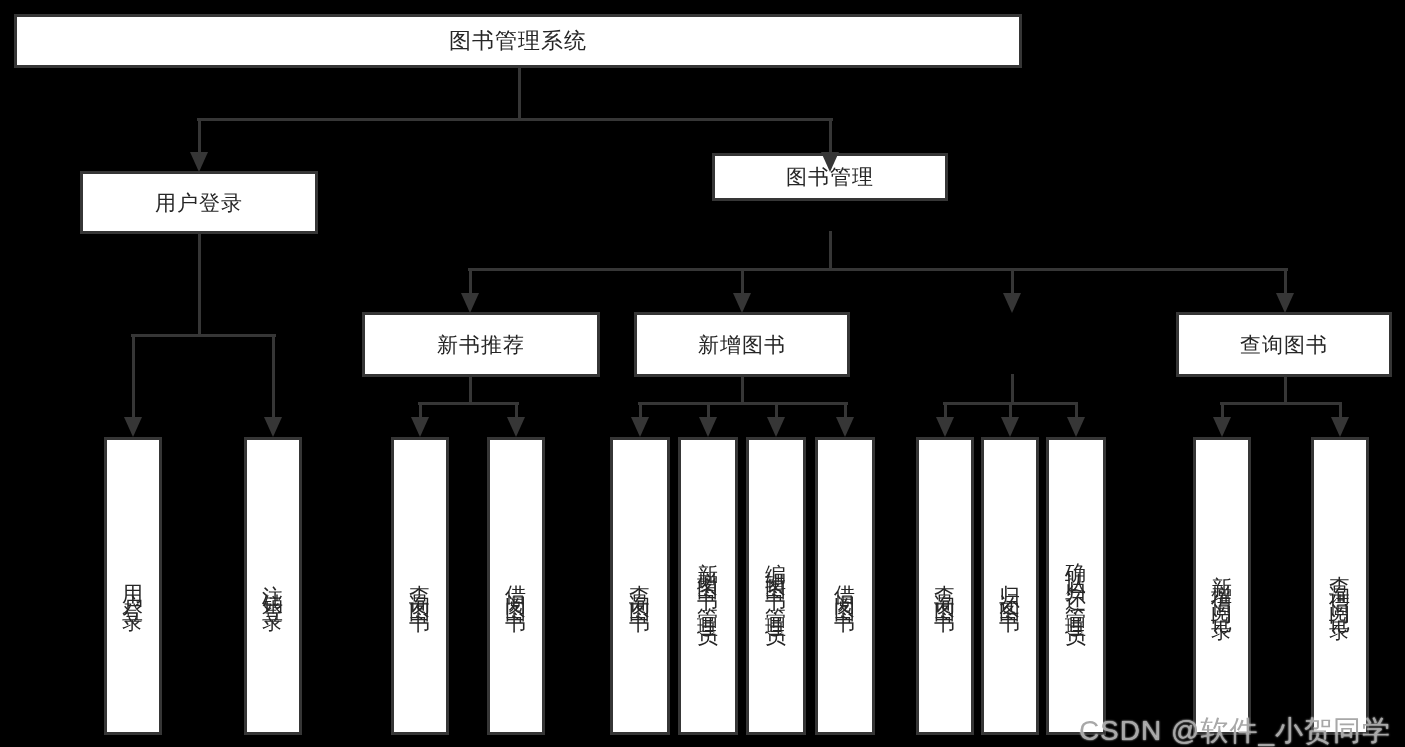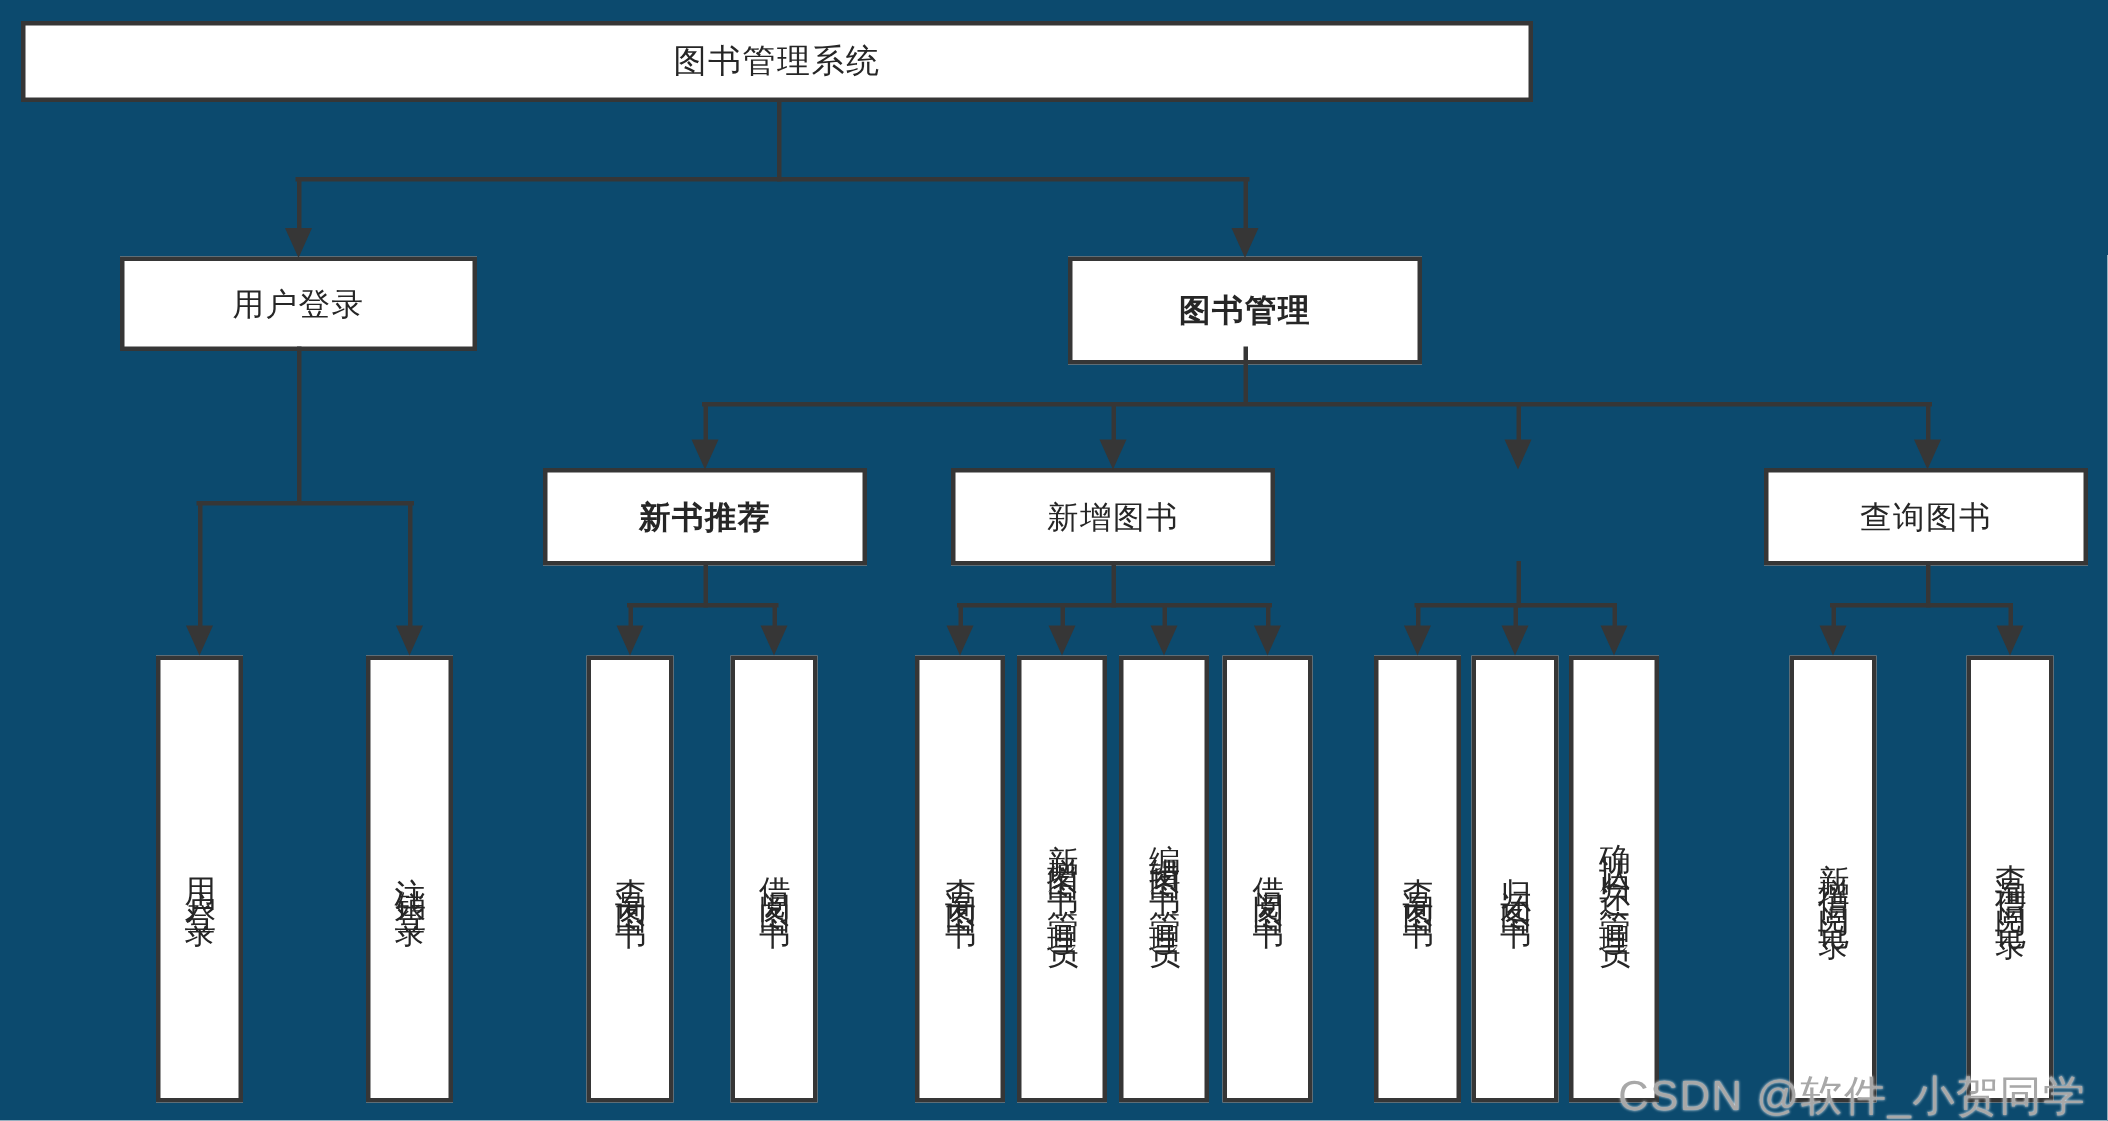--- a/index.html
+++ b/index.html
@@ -1,17 +1,17 @@
 <!DOCTYPE html>
 <html><head>
 <meta charset="utf-8">
 <style>
   html,body{margin:0;padding:0;background:#ffffff;}
   #stage{
-    position:relative;width:1405px;height:747px;background:#0c4a6e;overflow:hidden;
+    position:relative;width:1405px;height:747px;background:#000000;overflow:hidden;
     font-family:"Liberation Sans","DejaVu Sans",sans-serif;color:#262626;
   }
   .box{
     position:absolute;box-sizing:border-box;background:#ffffff;
     border:3px solid #363636;display:flex;align-items:center;justify-content:center;
   }
   .hbox .lbl{font-size:21px;letter-spacing:1px;white-space:nowrap;}
   .title .lbl{font-size:22px;}
   .vbox .lbl{
     writing-mode:vertical-rl;text-orientation:mixed;
@@ -36,25 +36,25 @@
 <div id="stage">
 
   <div class="box hbox title" style="left:14px;top:14px;width:1008px;height:54px;">
     <span class="lbl">图书管理系统</span>
   </div>
 
   <div class="box hbox" style="left:80px;top:171px;width:238px;height:63px;">
     <span class="lbl">用户登录</span>
   </div>
 
-  <div class="box hbox" style="left:712px;top:171px;width:236px;height:72px;font-weight:bold;">
+  <div class="box hbox" style="left:712px;top:153px;width:236px;height:48px;">
     <span class="lbl">图书管理</span>
   </div>
 
-  <div class="box hbox" style="left:362px;top:312px;width:216px;height:65px;font-weight:bold;">
+  <div class="box hbox" style="left:362px;top:312px;width:238px;height:65px;">
     <span class="lbl">新书推荐</span>
   </div>
 
   <div class="box hbox" style="left:634px;top:312px;width:216px;height:65px;">
     <span class="lbl">新增图书</span>
   </div>
 
 
   <div class="box hbox" style="left:1176px;top:312px;width:216px;height:65px;">
     <span class="lbl">查询图书</span>

